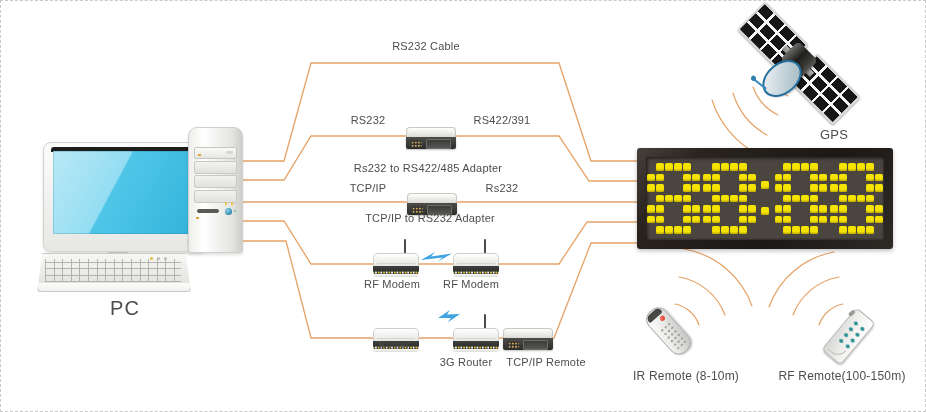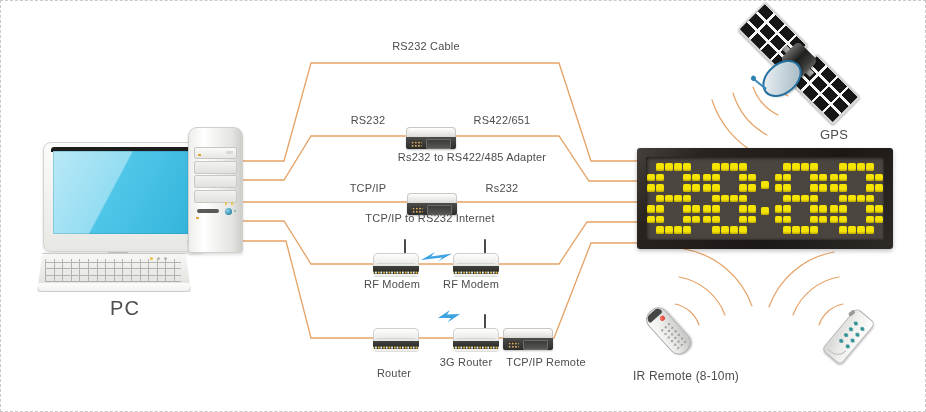--- a/index.html
+++ b/index.html
@@ -445,27 +445,28 @@
   <div class="rf-remote">
     <div class="rf-body">
       <div class="rf-nub"></div>
       <div class="rf-btns"></div>
       <div class="rf-curve"></div>
     </div>
   </div>
 
   <span class="lbl" style="left:425px;top:39px;">RS232 Cable</span>
   <span class="lbl" style="left:367px;top:113px;">RS232</span>
-  <span class="lbl" style="left:501px;top:113px;">RS422/651</span>
-  <span class="lbl" style="left:427px;top:150px;margin-left:44px;">Rs232 to RS422/485 Adapter</span>
+  <span class="lbl" style="left:501px;top:113px;">RS422/391</span>
+  <span class="lbl" style="left:427px;top:161px;">Rs232 to RS422/485 Adapter</span>
   <span class="lbl" style="left:367px;top:181px;">TCP/IP</span>
   <span class="lbl" style="left:501px;top:181px;">Rs232</span>
-  <span class="lbl" style="left:429px;top:211px;">TCP/IP to RS232 Internet</span>
+  <span class="lbl" style="left:429px;top:211px;">TCP/IP to RS232 Adapter</span>
   <span class="lbl" style="left:391px;top:277px;">RF Modem</span>
   <span class="lbl" style="left:470px;top:277px;">RF Modem</span>
-  <span class="lbl" style="left:393px;top:366px;">Router</span>
+  <span class="lbl" style="left:393px;top:337px;font-family:Liberation Serif, serif;">Router</span>
   <span class="lbl" style="left:465px;top:355px;text-align:center;">3G Router</span>
   <span class="lbl" style="left:545px;top:355px;">TCP/IP Remote</span>
   <span class="lbl" style="left:833px;top:126px;font-size:13px;">GPS</span>
   <span class="lbl" style="left:124px;top:296px;font-size:20px;letter-spacing:1px;">PC</span>
   <span class="lbl" style="left:685px;top:368px;font-size:12px;">IR Remote (8-10m)</span>
+  <span class="lbl" style="left:841px;top:368px;font-size:12px;">RF Remote(100-150m)</span>
 
 </div>
 
 </body></html>

